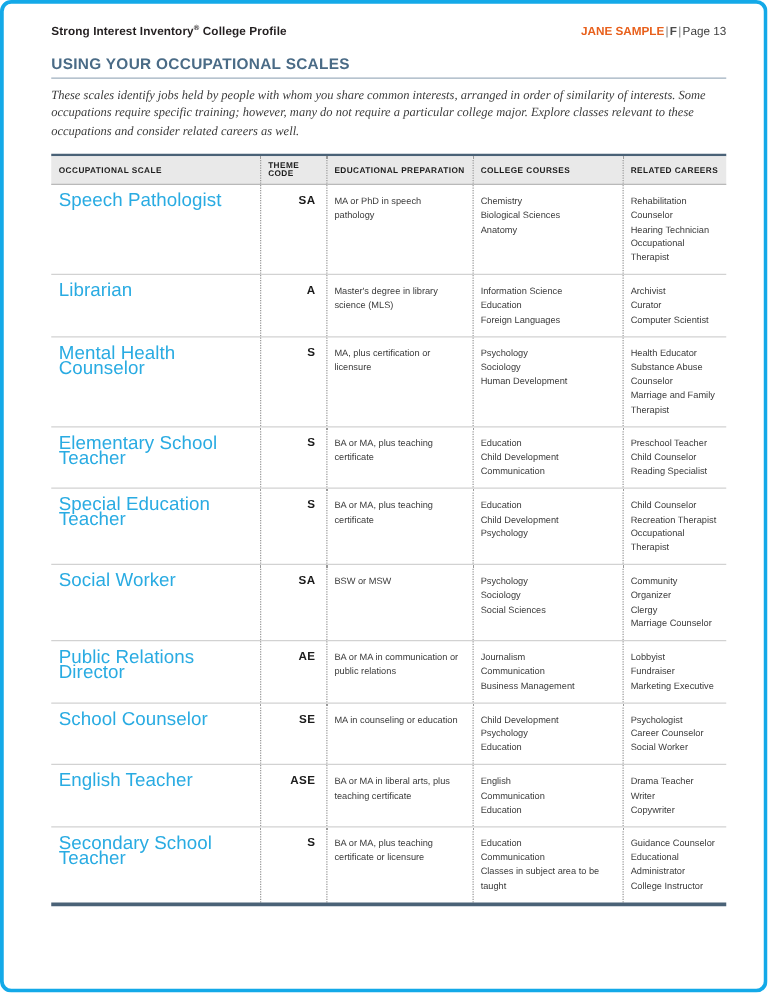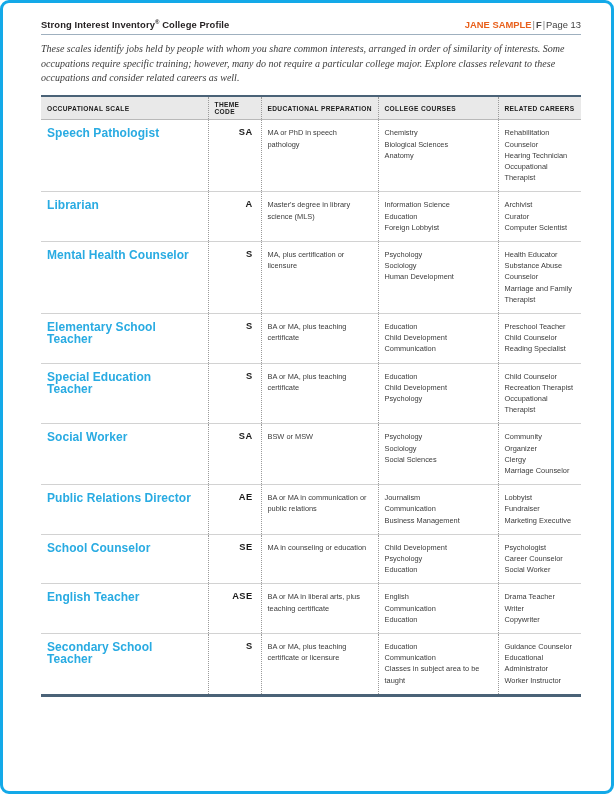--- a/index.html
+++ b/index.html
@@ -134,22 +134,22 @@
     vertical-align: top;
   }
   table.occ tbody td.dotted {
     border-left: 1px dotted #9a9a9a;
   }
   table.occ tbody tr:last-child td {
     border-bottom: none;
   }
 
   .occ-name {
-    font-size: 12px;
-    font-weight: bold;
+    font-size: 15px;
+    font-weight: normal;
     color: #29abe2;
     letter-spacing: 0.05px;
     line-height: 12px;
   }
   td.scale-cell {
     vertical-align: middle;
   }
   td.theme-cell {
     vertical-align: middle;
     text-align: right;
@@ -179,20 +179,21 @@
 <body>
 
 <div class="page">
   <div class="inner">
 
     <div class="runhead">
       <div class="runhead-left"><span>Strong Interest Inventory</span><sup>®</sup><span> College Profile</span></div>
       <div class="runhead-right"><span class="name">JANE SAMPLE</span><span class="sep">|</span><span>F</span><span class="sep">|</span><span class="pg">Page 13</span></div>
     </div>
 
+    <div class="section-title">USING YOUR OCCUPATIONAL SCALES</div>
     <div class="section-rule"></div>
 
     <p class="intro">These scales identify jobs held by people with whom you share common interests, arranged in order of similarity of interests. Some occupations require specific training; however, many do not require a particular college major. Explore classes relevant to these occupations and consider related careers as well.</p>
 
     <div class="topbar"></div>
 
     <table class="occ">
       <colgroup>
         <col class="c0">
           <col class="c1">
@@ -237,21 +238,21 @@
             </td>
             <td class="theme-cell dotted">
               <div class="theme-code">A</div>
             </td>
             <td class="dotted">
               <div class="cellline">Master's degree in library science (MLS)</div>
             </td>
             <td class="dotted">
               <div class="cellline">Information Science</div>
               <div class="cellline">Education</div>
-              <div class="cellline">Foreign Lobbyist</div>
+              <div class="cellline">Foreign Languages</div>
             </td>
             <td class="dotted">
               <div class="cellline">Archivist</div>
               <div class="cellline">Curator</div>
               <div class="cellline">Computer Scientist</div>
             </td>
           </tr>
           <tr>
             <td class="scale-cell">
               <div class="occ-name">Mental Health Counselor</div>
@@ -410,21 +411,21 @@
               <div class="cellline">BA or MA, plus teaching certificate or licensure</div>
             </td>
             <td class="dotted">
               <div class="cellline">Education</div>
               <div class="cellline">Communication</div>
               <div class="cellline">Classes in subject area to be taught</div>
             </td>
             <td class="dotted">
               <div class="cellline">Guidance Counselor</div>
               <div class="cellline">Educational Administrator</div>
-              <div class="cellline">Worker Instructor</div>
+              <div class="cellline">College Instructor</div>
             </td>
           </tr>
         </tbody>
     </table>
     <div class="bottombar"></div>
 
   </div>
 </div>
 
 </body></html>

